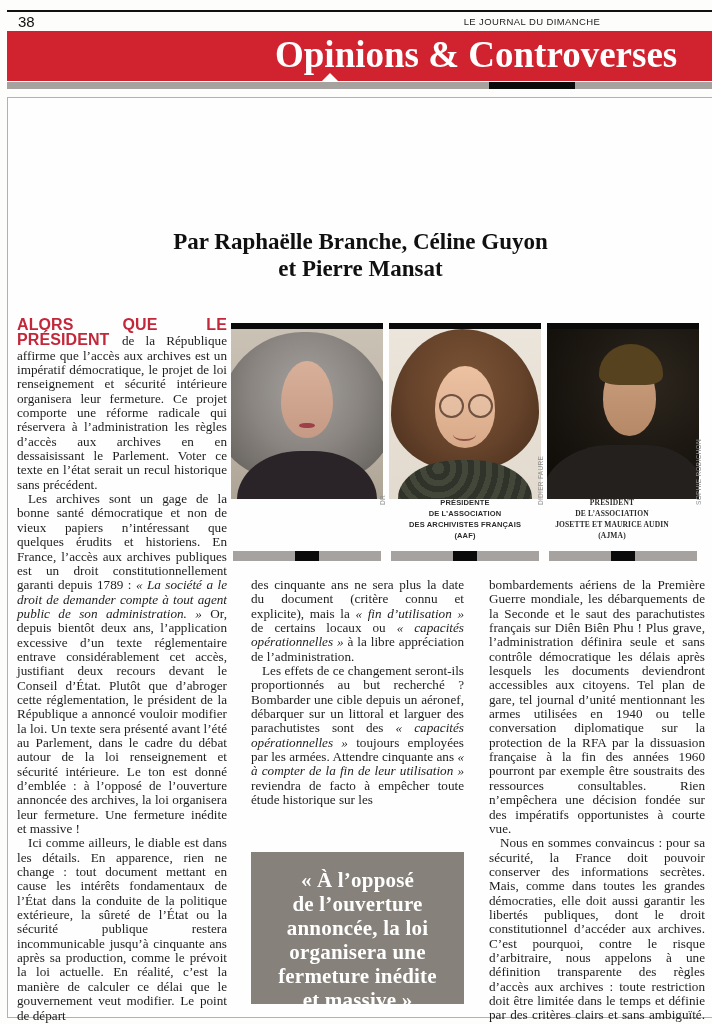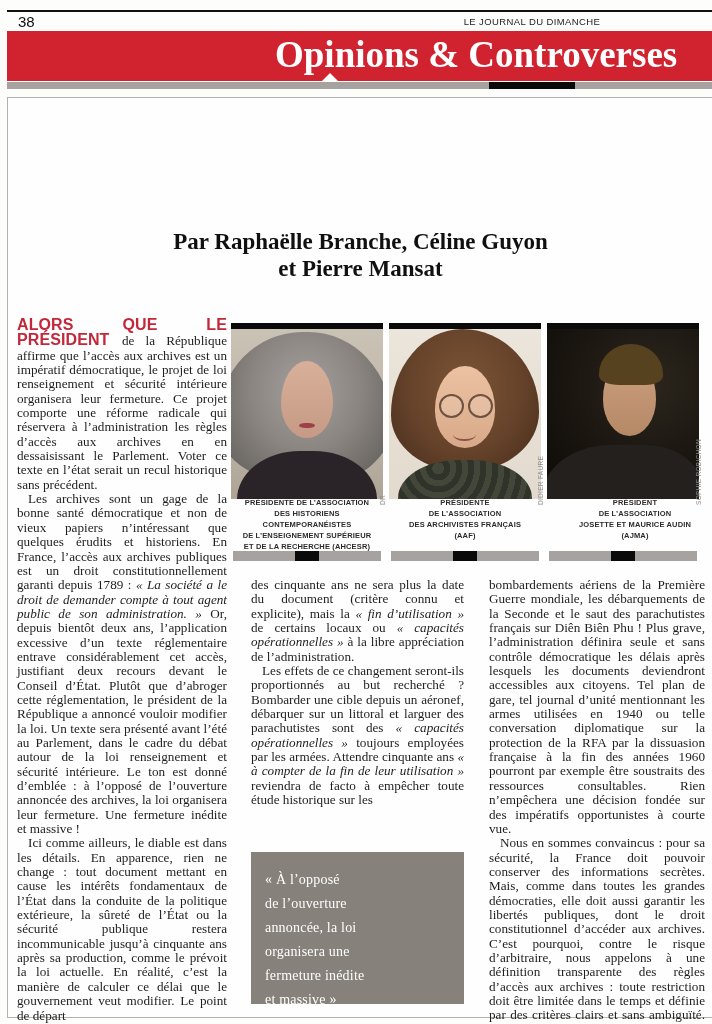--- a/index.html
+++ b/index.html
@@ -60,21 +60,21 @@
   .col p.ind{text-indent:11px;}
   .c-left{left:9px;top:220px;width:210px;}
   .c-mid{left:243px;top:480px;width:213px;}
   .c-right{left:481px;top:480px;width:216px;}
   .lead{font-family:"Liberation Sans",sans-serif;font-weight:bold;font-size:16px;color:#c3273a;letter-spacing:.1px;}
   .it{font-style:italic;}
   .dot{color:#cc1f2d;font-size:11px;}
 
   
   .pullquote{left:243px;top:754px;width:213px;height:152px;background:#86817a;box-sizing:border-box;padding:16px 14px;}
-  .pullquote .pq-text{color:#fff;font-weight:normal;font-size:14px;line-height:24px;white-space:pre-line;letter-spacing:.2px;}
+  .pullquote .pq-text{color:#fff;font-weight:bold;font-size:21px;line-height:24px;white-space:pre-line;letter-spacing:.2px;text-align:center;}
 </style>
 </head>
 <body>
 
 <div class="abs top-rule"></div>
 <div class="abs page-num">38</div>
 <div class="abs masthead">LE JOURNAL DU DIMANCHE</div>
 
 <div class="abs banner">
   <div class="banner-title">Opinions &amp; Controverses</div>
@@ -116,29 +116,25 @@
   <div class="abs photo p3" style="left:539px;">
     <div class="topbar"></div>
     <div class="img">
       <div class="face"></div>
       <div class="hair"></div>
       <div class="torso"></div>
     </div>
   </div>
   <div class="abs photo-credit" style="left:694px;top:400px;">SOPHIE ROBICHON</div>
 
-  <div class="abs caption" style="left:223px;">PRÉSIDENTE DE L’ASSOCIATION
-DES HISTORIENS CONTEMPORANÉISTES
-DE L’ENSEIGNEMENT SUPÉRIEUR
-ET DE LA RECHERCHE (AHCESR)</div>
   <div class="abs caption" style="left:381px;">PRÉSIDENTE
 DE L’ASSOCIATION
 DES ARCHIVISTES FRANÇAIS
 (AAF)</div>
-  <div class="abs caption" style="left:551px;">PRÉSIDENT
+  <div class="abs caption" style="left:528px;font-family:Liberation Serif, serif;">PRÉSIDENT
 DE L’ASSOCIATION
 JOSETTE ET MAURICE AUDIN
 (AJMA)</div>
 
   <div class="abs capbar" style="left:225px;">
       <div class="seg"></div>
     </div>
   <div class="abs capbar" style="left:383px;">
       <div class="seg"></div>
     </div>

